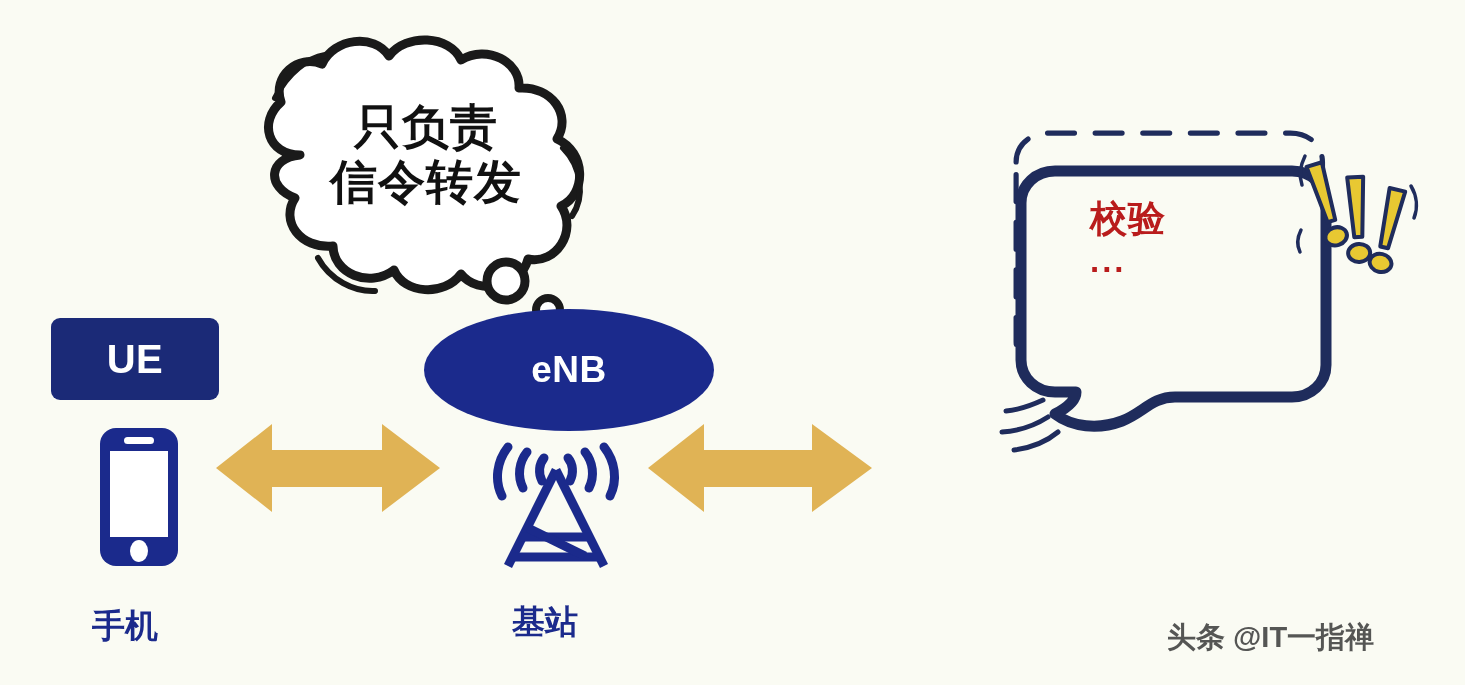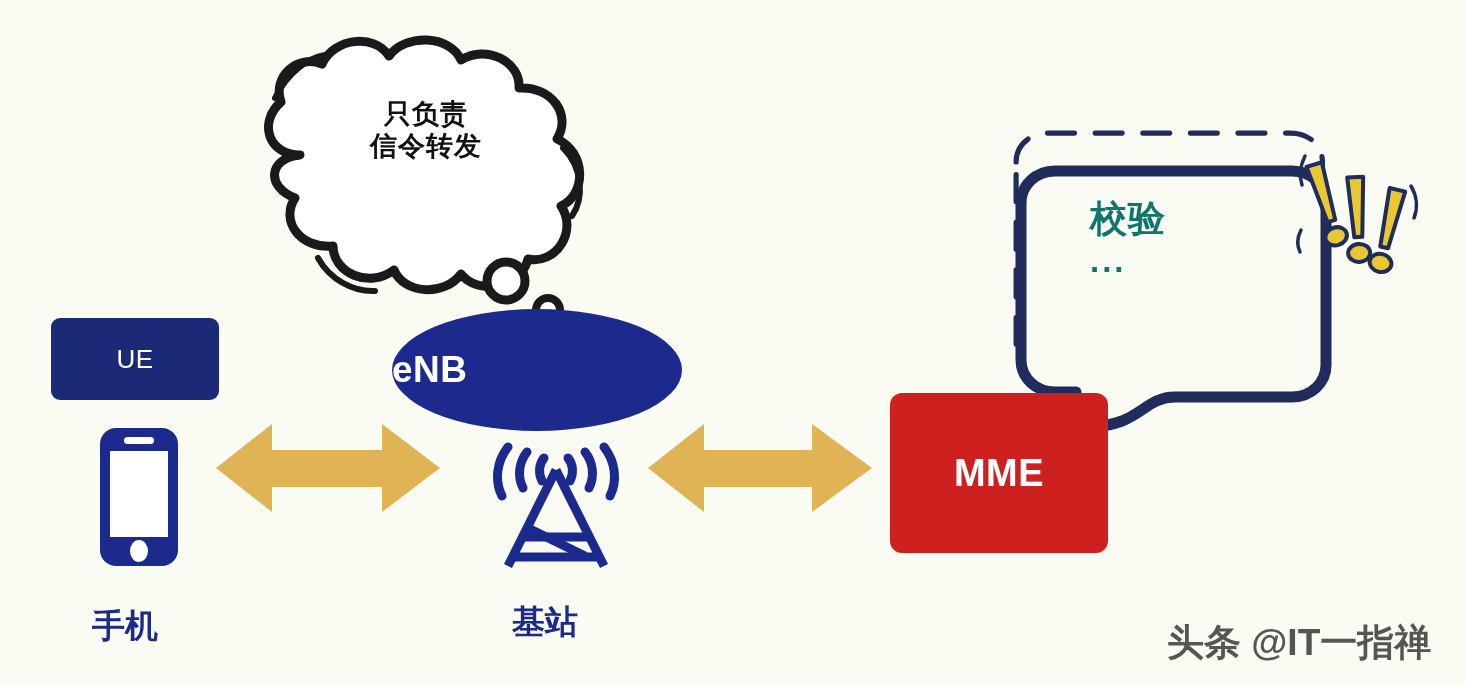--- a/index.html
+++ b/index.html
@@ -33,35 +33,36 @@
     width: 168px;
     height: 82px;
     background: #1b2a77;
     border-radius: 9px;
     display: flex;
     align-items: center;
     justify-content: center;
   }
   .ue-box .node-label {
     color: #ffffff;
-    font-size: 26px;
-    font-weight: normal;
+    font-size: 40px;
+    font-weight: bold;
     letter-spacing: 0.5px;
   }
 
   .enb-ellipse {
     position: absolute;
-    left: 392px;
+    left: 424px;
     top: 309px;
     width: 290px;
     height: 122px;
     background: #1b2a8c;
     border-radius: 50%;
     display: flex;
     align-items: center;
+    justify-content: center;
   }
   .enb-ellipse .node-label {
     color: #ffffff;
     font-size: 37px;
     font-weight: bold;
     letter-spacing: 0.5px;
   }
 
   .mme-box {
     position: absolute;
@@ -94,50 +95,50 @@
   .caption-enb  { left: 512px; top: 600px; }
 
   
   .cloud-text {
     position: absolute;
     left: 296px;
     top: 99px;
     width: 260px;
     text-align: center;
     color: #111111;
-    font-size: 27px;
+    font-size: 47px;
     font-weight: bold;
     line-height: 1.18;
     letter-spacing: 1px;
     text-shadow: 2px 2px 0 rgba(255,255,255,0.9);
   }
   .speech-text {
     position: absolute;
     left: 1090px;
     top: 193px;
     width: 270px;
-    color: #0f766e;
+    color: #b91c1c;
     font-size: 37px;
     font-weight: bold;
     line-height: 1.38;
     letter-spacing: 1px;
   }
   .speech-text .ellipsis-line {
     font-size: 33px;
     letter-spacing: 3px;
     line-height: 1.0;
   }
 
   
   .watermark {
     position: absolute;
     left: 1167px;
     top: 618px;
     color: #3b3b3b;
-    font-size: 37px;
+    font-size: 29px;
     font-weight: bold;
     opacity: 0.86;
     white-space: nowrap;
   }
 </style>
 </head>
 <body>
 
 <div id="stage">
 
@@ -260,23 +261,20 @@
   <div class="ue-box">
     <span class="node-label">UE</span>
   </div>
   <div class="caption caption-ue">手机</div>
 
   <div class="enb-ellipse">
     <span class="node-label">eNB</span>
   </div>
   <div class="caption caption-enb">基站</div>
 
-  <div class="mme-box">
-    <span class="node-label">MME</span>
-  </div>
 
   <div class="cloud-text">
     <div>只负责</div>
     <div>信令转发</div>
   </div>
 
   <div class="speech-text">
     <div>校验</div>
     <div class="ellipsis-line">...</div>
   </div>

